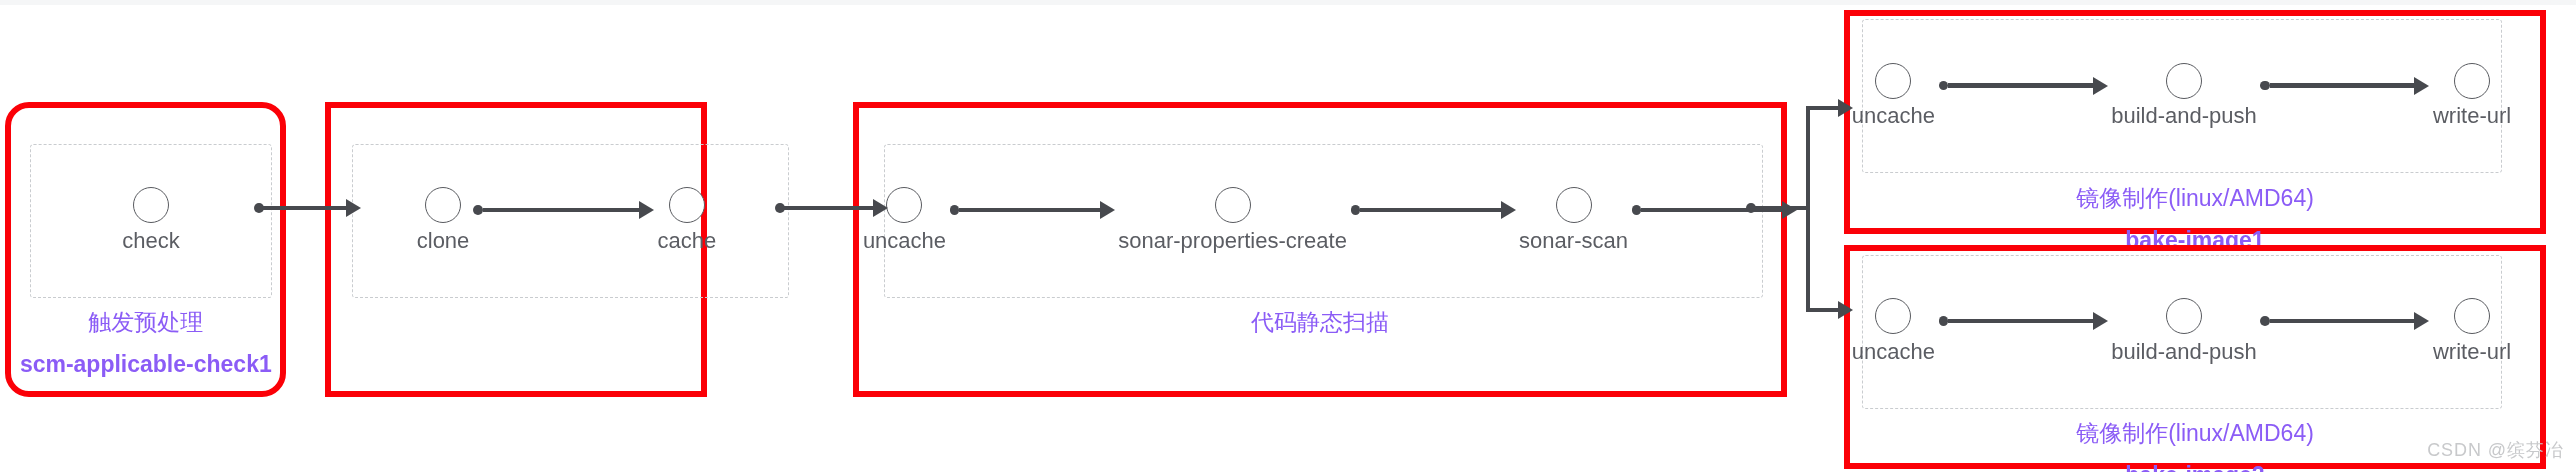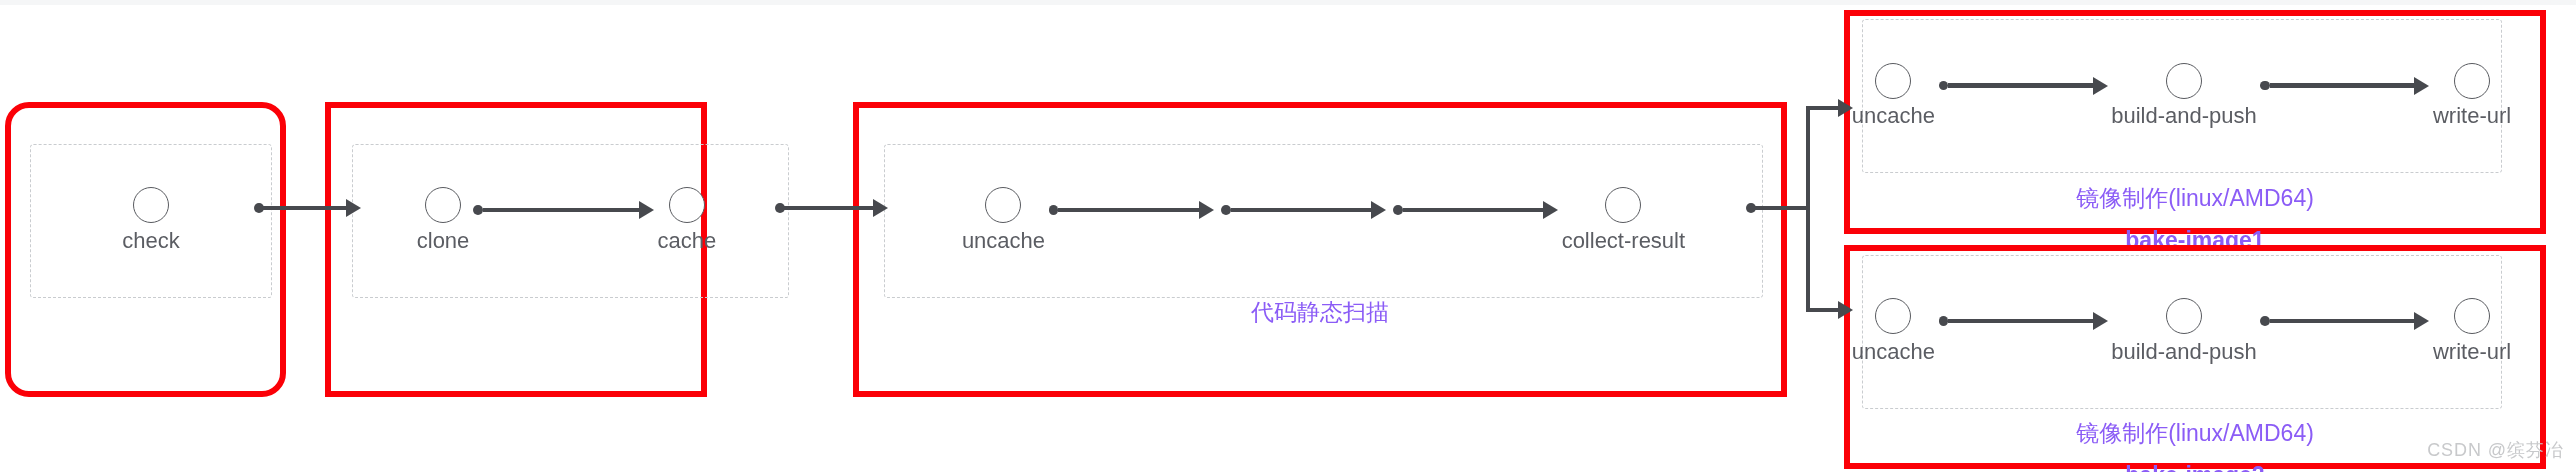--- a/index.html
+++ b/index.html
@@ -53,20 +53,24 @@
   <div class="topstrip"></div>
 
   <div class="stage" style="left:5.3px;top:102px;width:281px;height:295px;border-radius:24px;">
     <div class="jobbox" style="left:18.7px;top:36px;width:242px;height:154px;"></div>
     <div class="noderow" style="left:18.7px;top:84px;width:242px;height:55px;">
       <div class="node">
         <div class="nodecircle"></div>
         <div class="nodelabel">check</div>
       </div>
     </div>
+    <div class="caption" style="top:198px;">
+      <span class="cn">触发预处理</span>
+      <span class="en">scm-applicable-check1</span>
+    </div>
   </div>
 
   <div class="stage" style="left:325px;top:102px;width:382px;height:295px;">
     <div class="jobbox" style="left:21px;top:36px;width:437px;height:154px;"></div>
     <div class="noderow" style="left:21px;top:84px;width:437px;height:55px;">
       <div class="node" style="margin-left:21px;">
         <div class="nodecircle"></div>
         <div class="nodelabel">clone</div>
       </div>
       <div class="conn" style="width:181px;margin:0 3.6px 19.5px 3.6px;">
@@ -88,36 +92,40 @@
     <div class="noderow" style="left:25px;top:84px;width:879px;height:55px;">
       <div class="node" style="margin-left:16px;">
         <div class="nodecircle"></div>
         <div class="nodelabel">uncache</div>
       </div>
       <div class="conn" style="width:165px;margin:0 3.6px 19.5px 3.6px;">
         <div class="dot"></div>
         <div class="bar"></div>
         <div class="head"></div>
       </div>
+      <div class="node">
+        <div class="nodecircle"></div>
+        <div class="nodelabel">sonar-properties-create</div>
+      </div>
       <div class="conn" style="width:165px;margin:0 3.6px 19.5px 3.6px;">
         <div class="dot"></div>
         <div class="bar"></div>
         <div class="head"></div>
       </div>
+      <div class="node">
+        <div class="nodecircle"></div>
+        <div class="nodelabel">sonar-scan</div>
+      </div>
       <div class="conn" style="width:165px;margin:0 3.6px 19.5px 3.6px;">
         <div class="dot"></div>
         <div class="bar"></div>
         <div class="head"></div>
       </div>
-      <div class="node" style="margin-right:16px;">
-        <div class="nodecircle"></div>
-        <div class="nodelabel">collect-result</div>
-      </div>
-    </div>
-    <div class="caption" style="top:188px;">
+    </div>
+    <div class="caption" style="top:198px;">
       <span class="cn">代码静态扫描</span>
     </div>
   </div>
 
   <div class="stage" style="left:1844px;top:9.8px;width:702px;height:224px;">
     <div class="jobbox" style="left:11.5px;top:3.6px;width:640px;height:154px;"></div>
     <div class="noderow" style="left:11.5px;top:52px;width:640px;height:55px;">
       <div class="node" style="margin-left:41px;">
         <div class="nodecircle"></div>
         <div class="nodelabel">uncache</div>

